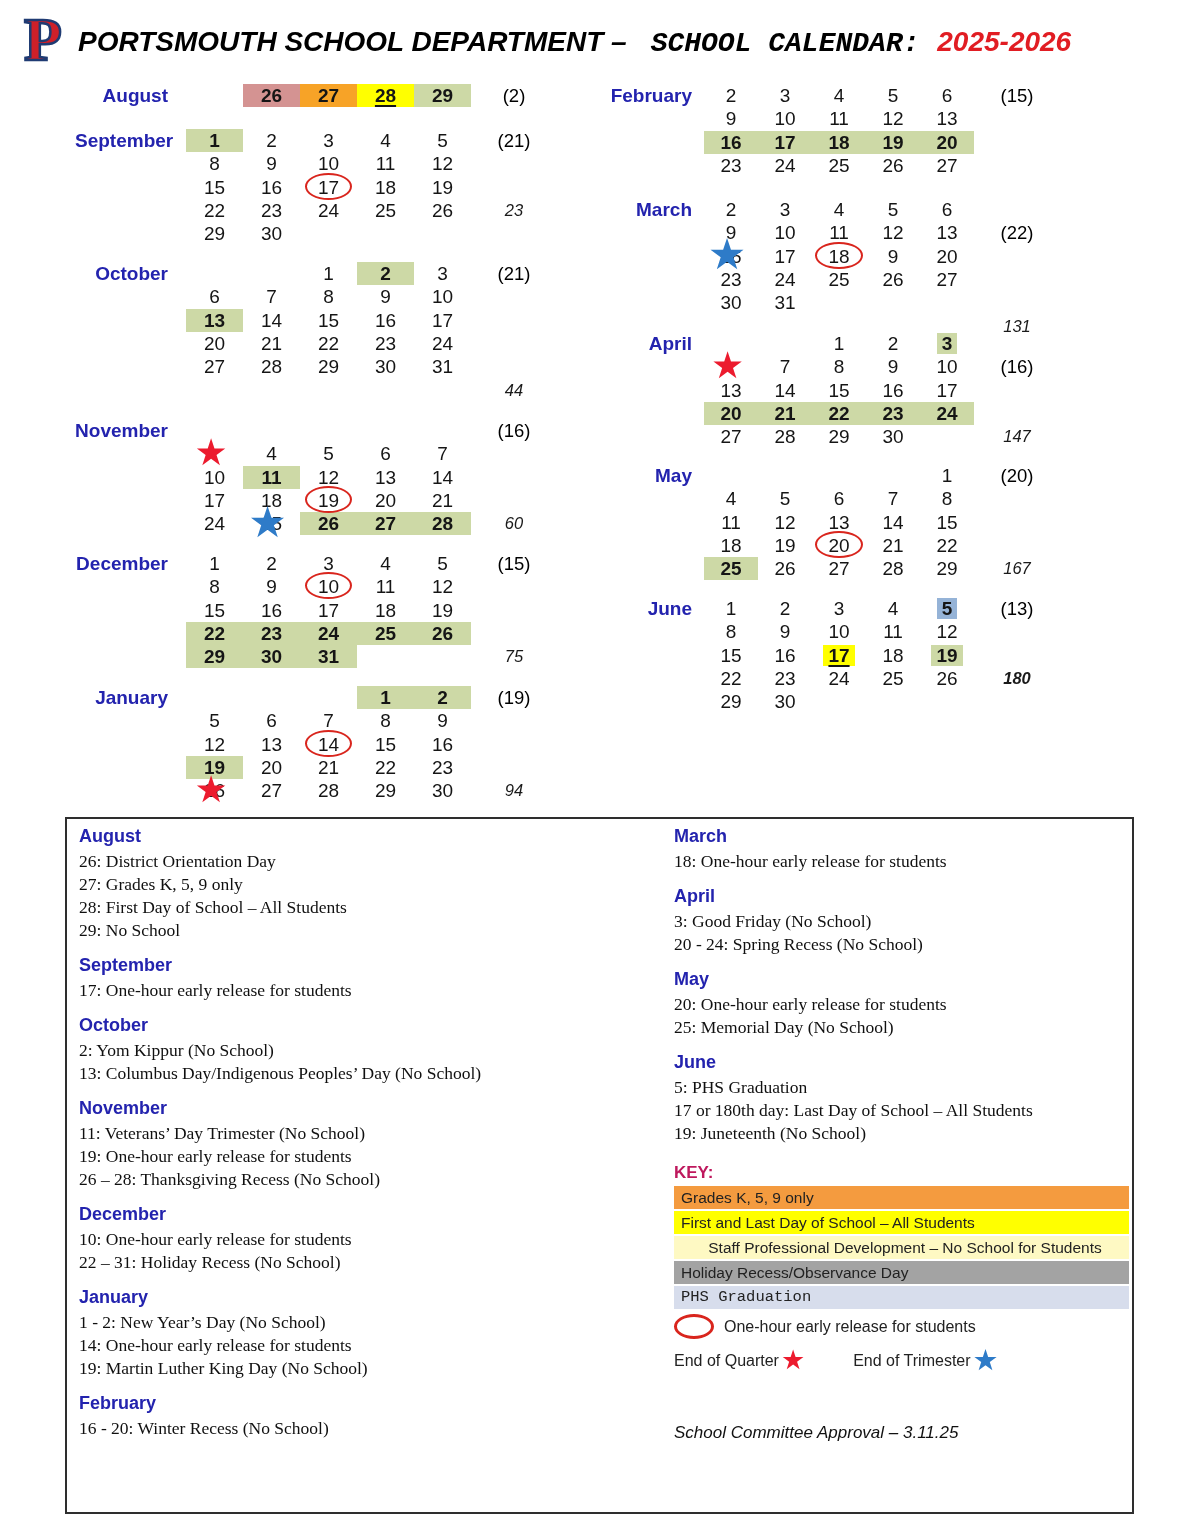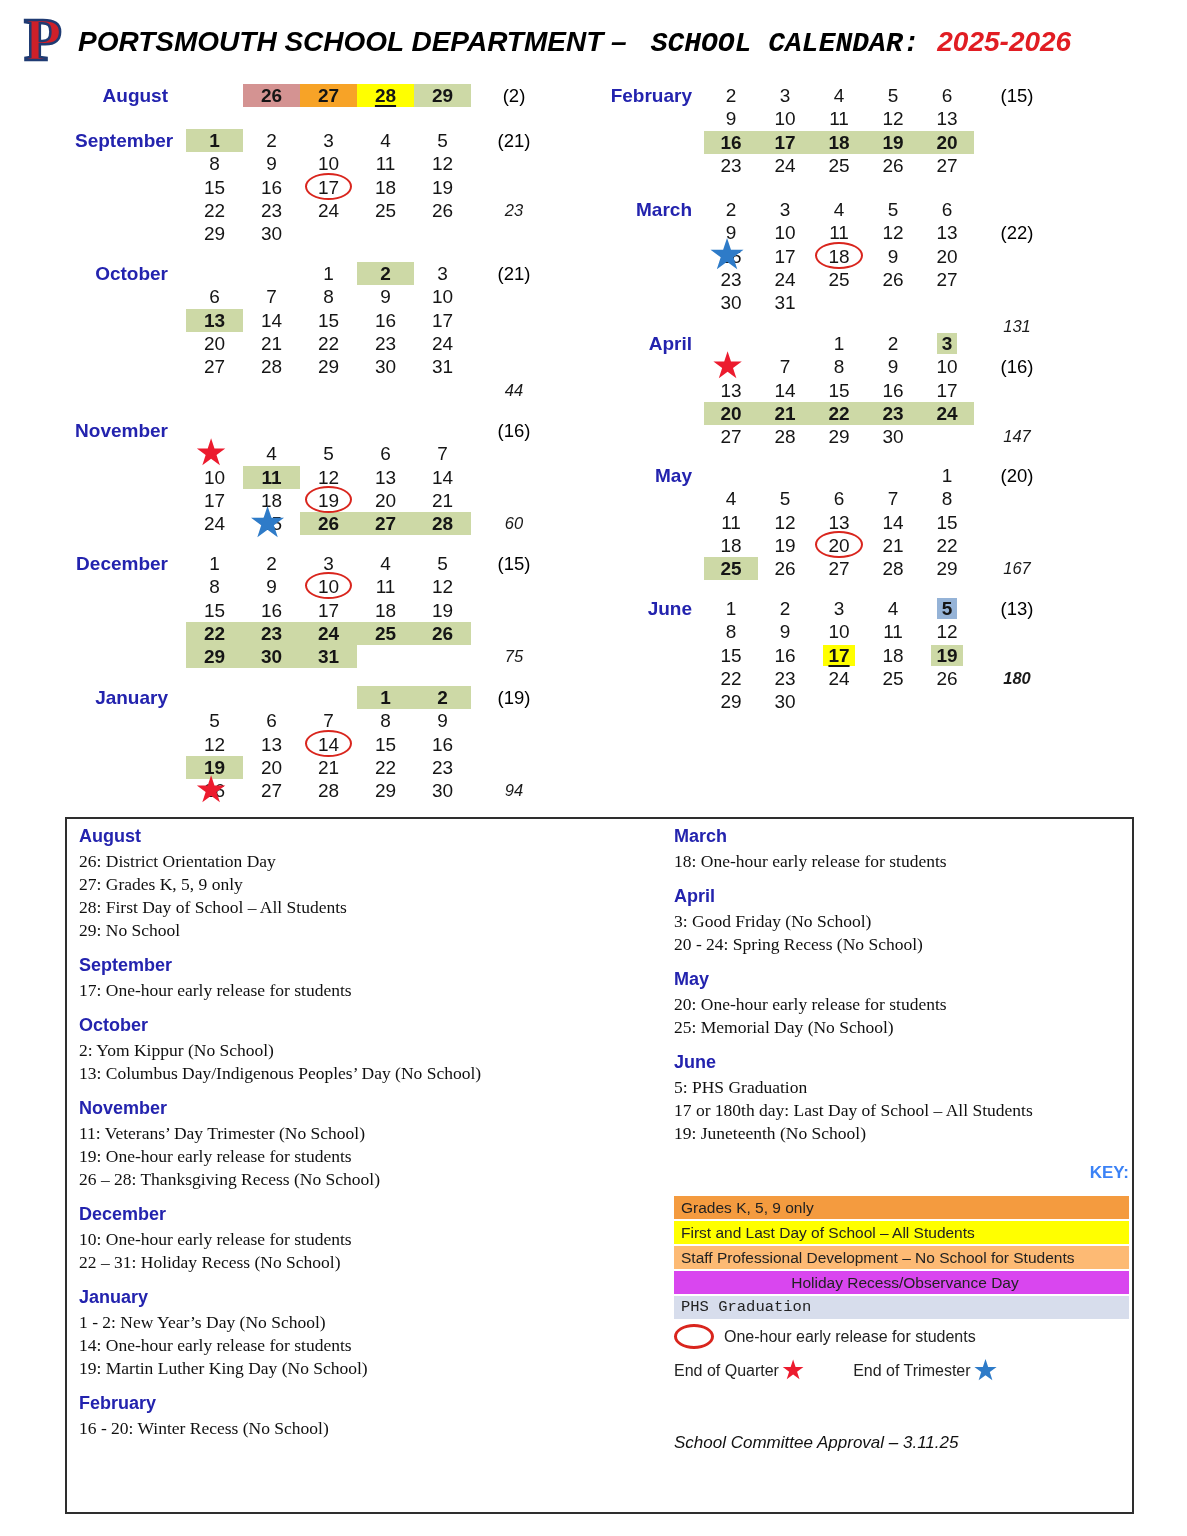--- a/index.html
+++ b/index.html
@@ -53,21 +53,21 @@
     border:2px solid #2e2e2e; background:#fff; box-sizing:border-box;
   }
   .ncol { position:absolute; top:7px; }
   .ncol.nleft  { left:12px;  width:578px; }
   .ncol.nright { left:607px; width:455px; }
   .nsec { margin-bottom:13px; }
   .nsec .nhead { font:bold 18px "Liberation Sans", sans-serif; color:#2323ae; margin:0 0 3px 0; }
   .nitem { font-family:Liberation Serif, serif; font-size:17.5px; line-height:23px; color:#101010; }
   
   .key { margin-top:18px; }
-  .khead { font:bold 17px "Liberation Sans", sans-serif; color:#3b82f6; margin-bottom:13px;text-align:right; }
+  .khead { font:bold 17px "Liberation Sans", sans-serif; color:#be185d; margin-bottom:3px; }
   .krow { height:23px; line-height:23px; padding-left:7px; font-size:15.5px; color:#222; margin-bottom:2px; }
   .kcircle-row { display:flex; align-items:center; gap:10px; margin-top:5px; font-size:16px; color:#222; }
   .kellipse { width:40px; height:25px; border:3px solid #d9251d; border-radius:50%; flex:none; box-sizing:border-box; }
   .kstars { display:flex; align-items:center; margin-top:7px; font-size:16px; color:#222; }
   .kstar { line-height:1; margin-left:2px; }
   .kstar.red  { color:#ec1b2e; font-size:27px; }
   .kstar.blue { color:#2e7bc8; font-size:29px; }
   .kgap { width:48px; }
   .approval { margin-top:48px; text-align:left; padding-right:46px; font:italic 17px "Liberation Sans", sans-serif; color:#111; }
 </style>
@@ -1157,22 +1157,22 @@
         <div class="nsec">
           <div class="nhead">June</div>
           <div class="nitem">5: PHS Graduation</div>
           <div class="nitem">17 or 180th day: Last Day of School – All Students</div>
           <div class="nitem">19: Juneteenth (No School)</div>
         </div>
         <div class="key">
           <div class="khead">KEY:</div>
           <div class="krow" style="background: rgb(244, 155, 63);"><span>Grades K, 5, 9 only</span></div>
           <div class="krow" style="background: rgb(255, 255, 0);"><span>First and Last Day of School – All Students</span></div>
-          <div class="krow" style="background: #fdba74;"><span>Staff Professional Development – No School for Students</span></div>
-          <div class="krow" style="background: #d946ef; text-align: center;"><span>Holiday Recess/Observance Day</span></div>
+          <div class="krow" style="background: #fef9c3; text-align: center;"><span>Staff Professional Development – No School for Students</span></div>
+          <div class="krow" style="background: #a3a3a3;"><span>Holiday Recess/Observance Day</span></div>
           <div class="krow" style="background: rgb(215, 221, 236); font-family: Liberation Mono, monospace;"><span>PHS Graduation</span></div>
           <div class="kcircle-row">
             <span class="kellipse"></span>
             <span>One-hour early release for students</span>
           </div>
           <div class="kstars">
             <span>End of Quarter</span>
             <span class="kstar red">★</span>
             <span class="kgap"></span>
             <span>End of Trimester</span>

